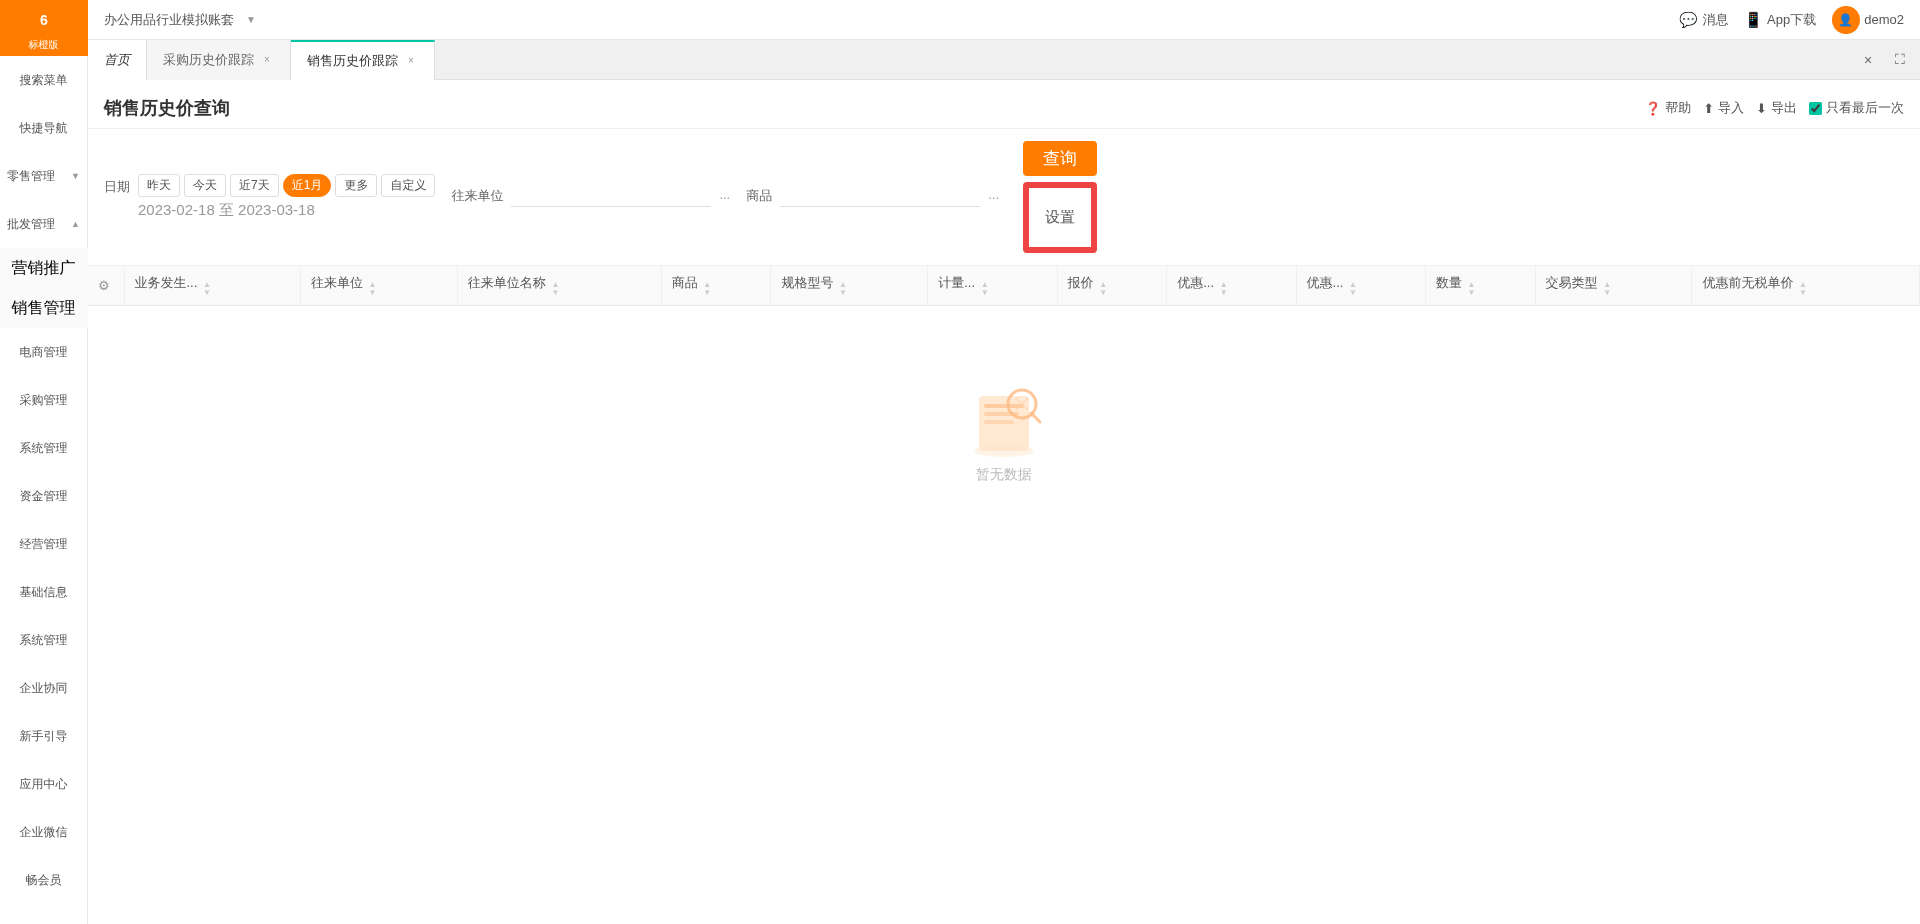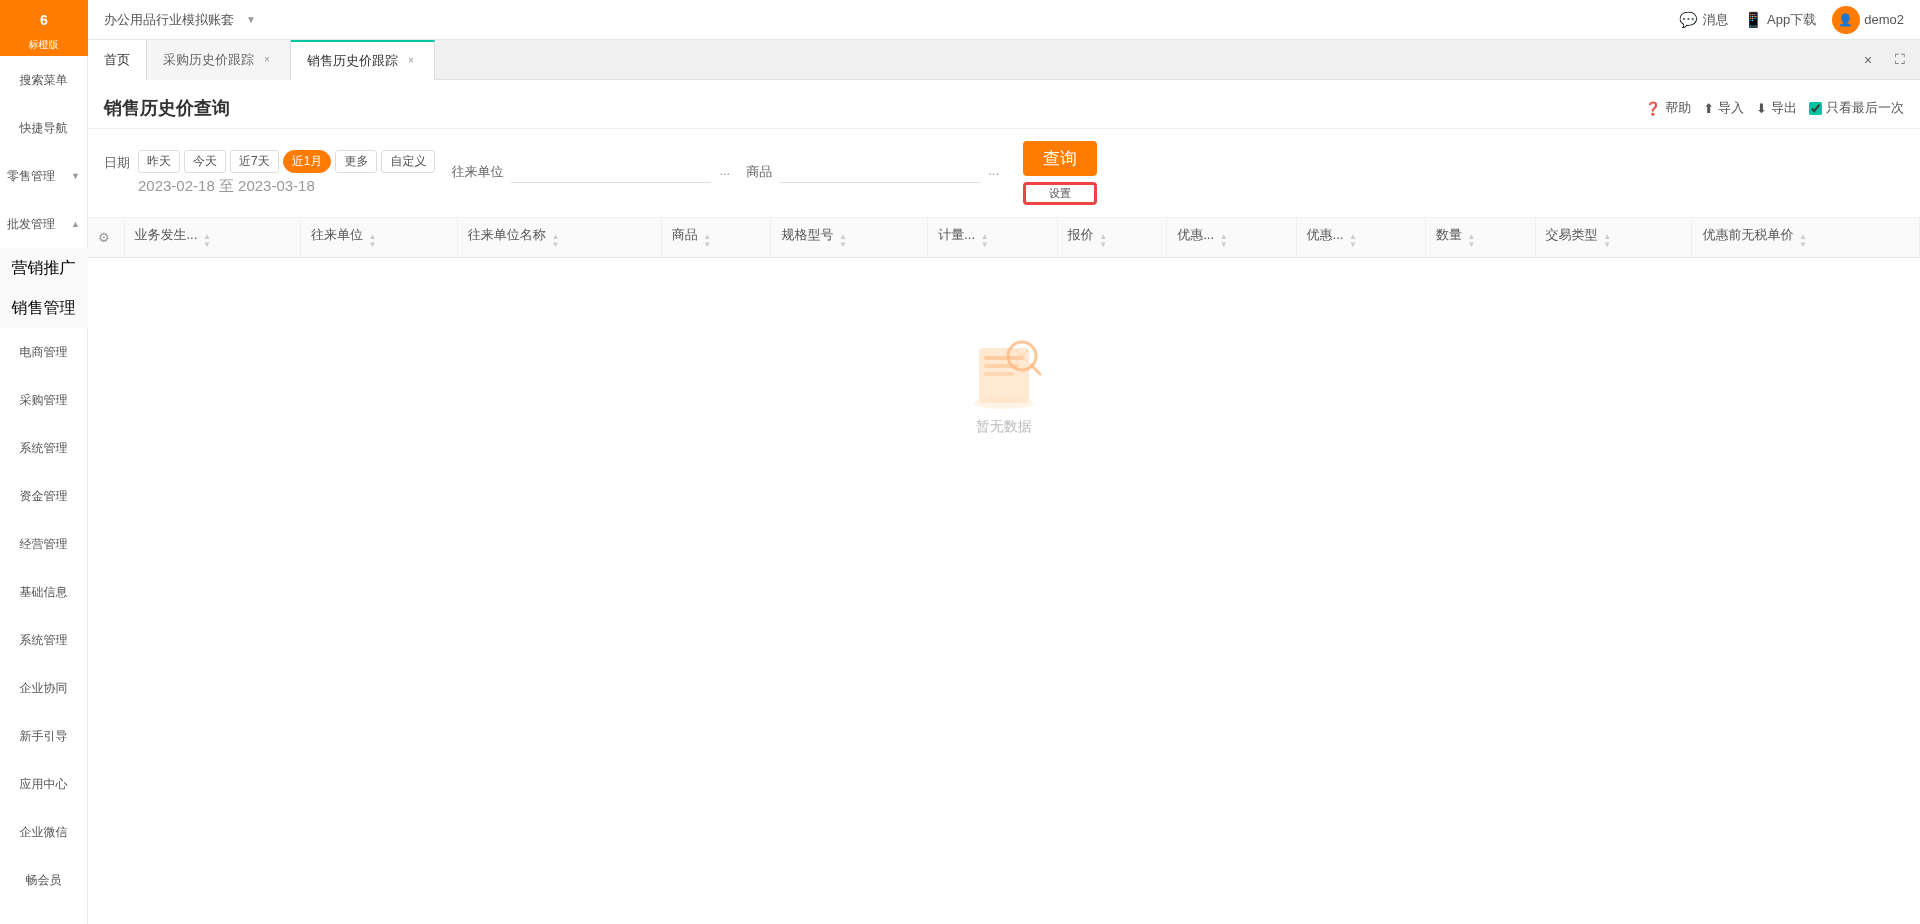--- a/index.html
+++ b/index.html
@@ -21,21 +21,21 @@
     .top-header { height: 40px; background: #fff; border-bottom: 1px solid #e8e8e8; display: flex; align-items: center; padding: 0 16px; justify-content: space-between; flex-shrink: 0; }
     .header-left { display: flex; align-items: center; gap: 8px; }
     .app-title { font-size: 13px; color: #555; }
     .header-right { display: flex; align-items: center; gap: 16px; }
     .header-btn { display: flex; align-items: center; gap: 4px; cursor: pointer; color: #555; font-size: 13px; }
     .user-avatar { width: 28px; height: 28px; border-radius: 50%; background: #ff7c00; display: flex; align-items: center; justify-content: center; color: #fff; font-size: 12px; }
 
     
     .tabs-bar { height: 40px; background: #f0f0f0; display: flex; align-items: center; flex-shrink: 0; border-bottom: 1px solid #e0e0e0; }
     .tab { height: 40px; display: flex; align-items: center; padding: 0 16px; cursor: pointer; font-size: 13px; color: #555; gap: 6px; border-right: 1px solid #ddd; }
-    .tab.home { background: #fff; color: #333; }
+    .tab.home { background: #fff; color: #333; font-style: italic; }
     .tab.active { background: #fff; color: #333; border-top: 2px solid #00c5a3; }
     .tab.inactive { background: #f5f5f5; color: #666; }
     .tab .close-btn { width: 14px; height: 14px; display: flex; align-items: center; justify-content: center; border-radius: 50%; font-size: 10px; color: #999; }
     .tabs-actions { margin-left: auto; display: flex; align-items: center; gap: 8px; padding-right: 8px; }
     .tabs-action-btn { width: 24px; height: 24px; display: flex; align-items: center; justify-content: center; cursor: pointer; color: #666; font-size: 14px; }
 
     
     .page-content { flex: 1; background: #fff; overflow: hidden; display: flex; flex-direction: column; }
 
     
@@ -52,21 +52,21 @@
     .filter-label { color: #666; font-size: 13px; margin-top: 4px; white-space: nowrap; }
     .date-buttons { display: flex; flex-direction: column; gap: 4px; }
     .date-btn-row { display: flex; gap: 4px; align-items: center; }
     .date-btn { padding: 2px 8px; border: 1px solid #ddd; border-radius: 3px; cursor: pointer; font-size: 12px; color: #555; background: #fff; }
     .date-btn.active { background: #ff7c00; color: #fff; border-color: #ff7c00; border-radius: 12px; }
     .date-range-text { font-size: 15px; color: #999; }
     .filter-text { color: #666; font-size: 13px; white-space: nowrap; }
     .filter-field { border: none; border-bottom: 1px solid #ddd; padding: 2px 4px; width: 200px; font-size: 13px; outline: none; }
     .filter-dots { color: #999; font-size: 13px; }
     .query-btn { padding: 6px 20px; background: #ff7c00; color: #fff; border: none; border-radius: 4px; cursor: pointer; font-size: 17px; }
-    .settings-btn { padding: 1px 12px; background: #fff; color: #555; border: 3px solid #ef4444; border-radius: 4px; cursor: pointer; font-size: 11px; }
+    .settings-btn { padding: 20px 12px; background: #fff; color: #555; border: 6px solid #ef4444; border-radius: 4px; cursor: pointer; font-size: 15px; }
     .filter-actions { display: flex; flex-direction: column; gap: 6px; margin-left: 8px; }
 
     
     .table-container { flex: 1; overflow: auto; }
     .data-table { width: 100%; border-collapse: collapse; font-size: 13px; }
     .data-table th { background: #fafafa; border-bottom: 1px solid #e8e8e8; border-right: 1px solid #f0f0f0; padding: 8px 10px; text-align: left; color: #555; font-weight: normal; white-space: nowrap; cursor: pointer; }
     .data-table th .sort-icons { display: inline-flex; flex-direction: column; margin-left: 2px; color: #ccc; font-size: 8px; line-height: 1; }
     .data-table td { border-bottom: 1px solid #f5f5f5; border-right: 1px solid #f5f5f5; padding: 8px 10px; }
     .settings-col { width: 36px; text-align: center; }
     .settings-icon { color: #999; cursor: pointer; }

